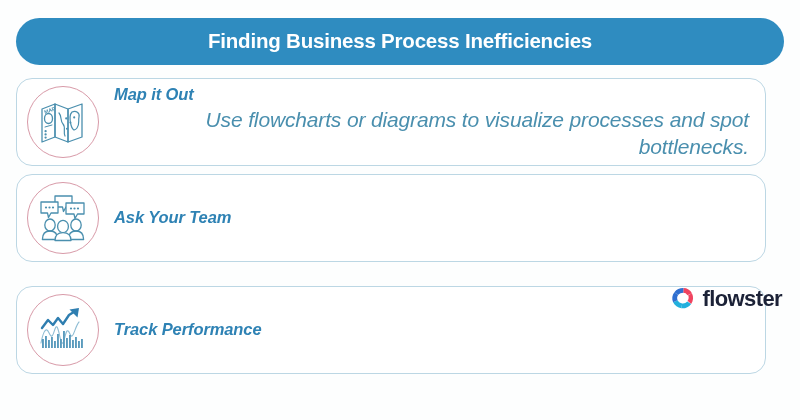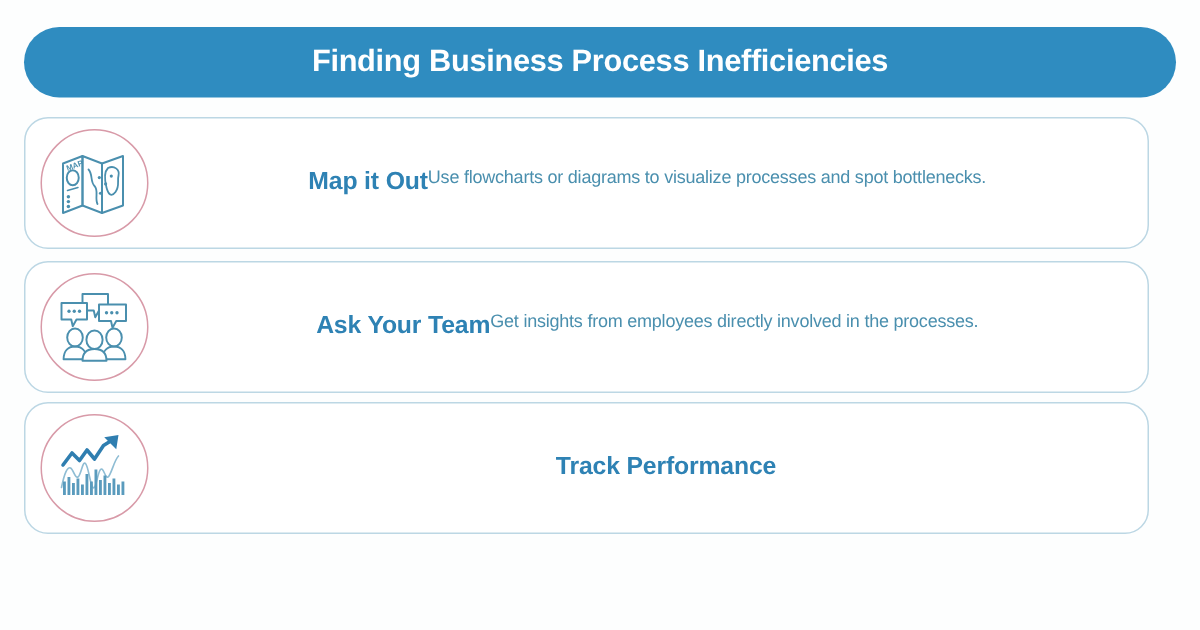--- a/index.html
+++ b/index.html
@@ -51,21 +51,21 @@
     height: 88px;
     box-sizing: border-box;
     background: #ffffff;
     border: 1.2px solid #bcd7e4;
     border-radius: 16px;
     display: flex;
     align-items: center;
   }
   .card-1 { top: 78px; }
   .card-2 { top: 174px; }
-  .card-3 { top: 268px; gap: 25px; }
+  .card-3 { top: 286px; }
 
   .icon-wrap {
     position: relative;
     width: 78px;
     height: 78px;
     margin-left: 7px;
     flex: 0 0 78px;
     display: flex;
     align-items: center;
     justify-content: center;
@@ -85,36 +85,39 @@
     width: 54px;
     height: 54px;
   }
   .icon-art svg { display: block; width: 54px; height: 54px; }
 
   .card-text {
     flex: 1 1 auto;
     padding-left: 12px;
     padding-right: 16px;
     display: flex;
+    flex-direction: column;
     justify-content: center;
+    font-style: italic;
   }
   .card-title {
     color: #2e82b4;
     font-size: 16.5px;
     font-weight: bold;
     line-height: 1.28;
     letter-spacing: -0.1px;
     margin-bottom: 1px;
   }
   .card-desc {
     color: #4a8fae;
-    font-size: 12px;
+    font-size: 21px;
     font-weight: normal;
     line-height: 1.3;
     letter-spacing: -0.15px;
+    text-align: right;
   }
 
   
   .footer-logo {
     position: absolute;
     right: 18px;
     bottom: 12px;
     display: flex;
     align-items: center;
     gap: 6px;
@@ -212,21 +215,20 @@
             <path d="M32.4 48.5 C32.4 42.8, 35.6 40, 40 40 C44.4 40, 47.6 42.8, 47.6 48.5 Z"></path>
 
             <ellipse cx="27" cy="35.5" rx="5.4" ry="6.2" fill="#ffffff"></ellipse>
             <path d="M19 49.5 C19 43.6, 22.4 41.6, 27 41.6 C31.6 41.6, 35 43.6, 35 49.5 Z" fill="#ffffff"></path>
           </g>
         </svg>
       </div>
     </div>
     <div class="card-text">
       <div class="card-title">Ask Your Team</div>
-      <div class="card-desc">Get insights from employees directly involved in the processes.</div>
     </div>
   </div>
 
   <div class="card card-3">
     <div class="icon-wrap">
       <div class="icon-ring"></div>
       <div class="icon-art">
         <svg viewBox="0 0 54 54" xmlns="http://www.w3.org/2000/svg">
 
           <path d="M5 40 C7 30, 9 26, 11 27 C13 28, 14 34, 16 33 C18 32, 19 22, 21 24 C23 26, 24 38, 26 40 C28 42, 29 30, 31 28 C33 26, 34 34, 36 33 C38 32, 40 22, 43 19" fill="none" stroke="#8fbdd4" stroke-width="1.1" stroke-linejoin="round" stroke-linecap="round"></path>
@@ -251,14 +253,26 @@
           <path d="M6 25 L12 17 L17 22 L22 15 L27 21 L33 12 L41 7" fill="none" stroke="#2f7eb0" stroke-width="2.4" stroke-linejoin="round" stroke-linecap="round"></path>
           <path d="M33.5 6.5 L43 5 L41.5 14.5 Z" fill="#2f7eb0"></path>
         </svg>
       </div>
     </div>
     <div class="card-text">
       <div class="card-title">Track Performance</div>
     </div>
   </div>
 
+  <div class="footer-logo">
+    <svg class="logo-mark" viewBox="0 0 32 32" xmlns="http://www.w3.org/2000/svg">
+      <path d="M16.5 2.5 C21 2.5 25 5 27 9 L21.5 11.5 C20.2 9.4 18.5 8.4 16.3 8.4 Z" fill="#f0435f"></path>
+      <path d="M27 9 C29.2 13.2 28.8 18.4 26 22 L21.6 18.2 C23.2 16.2 23.4 13.6 22.4 11.4 Z" fill="#f0435f"></path>
+      <path d="M26 22 C23 26 18.4 28 14 27.4 L15 21.6 C17.4 21.9 19.7 21 21.2 19.2 Z" fill="#23b0dd"></path>
+      <path d="M14 27.4 C9.6 26.8 5.8 24 3.8 20 L9.4 17.6 C10.6 19.9 12.6 21.2 15 21.6 Z" fill="#23b0dd"></path>
+      <path d="M3.8 20 C2 16 2.6 11 5.4 7.6 L10 11.2 C8.6 13.2 8.4 15.6 9.4 17.6 Z" fill="#2f6fd0"></path>
+      <path d="M5.4 7.6 C8.2 4 12 2.4 16.5 2.5 L16.3 8.4 C14 8.4 11.7 9.4 10 11.2 Z" fill="#2f6fd0"></path>
+      <path d="M10.5 14.2 L18.8 9.6 L18.8 19 Z" fill="#ffffff"></path>
+    </svg>
+    <div class="logo-word">flowster</div>
+  </div>
 
 </div>
 
 </body></html>

